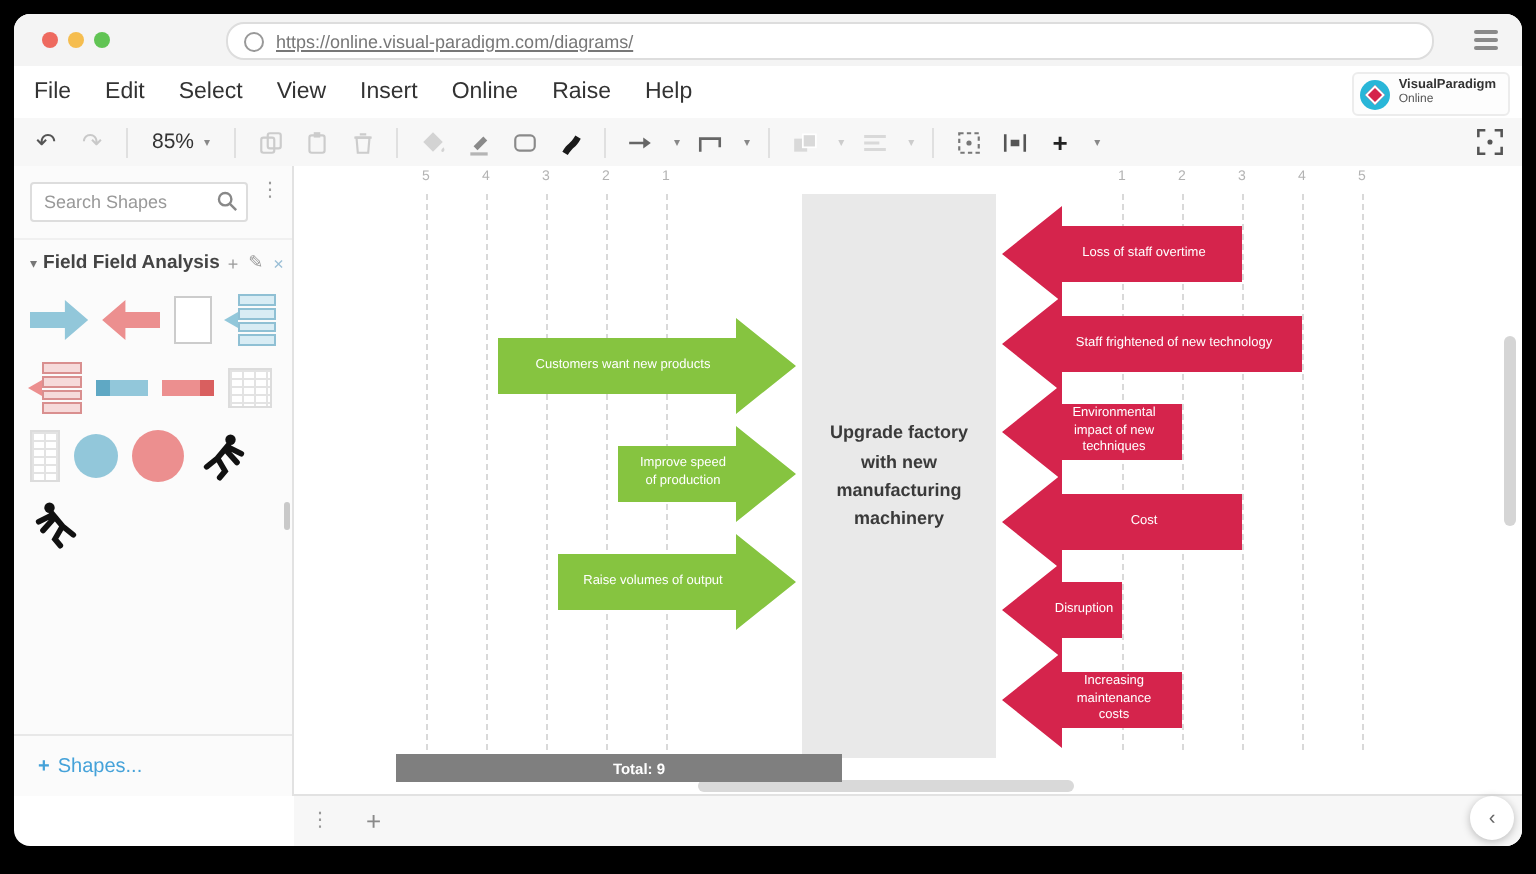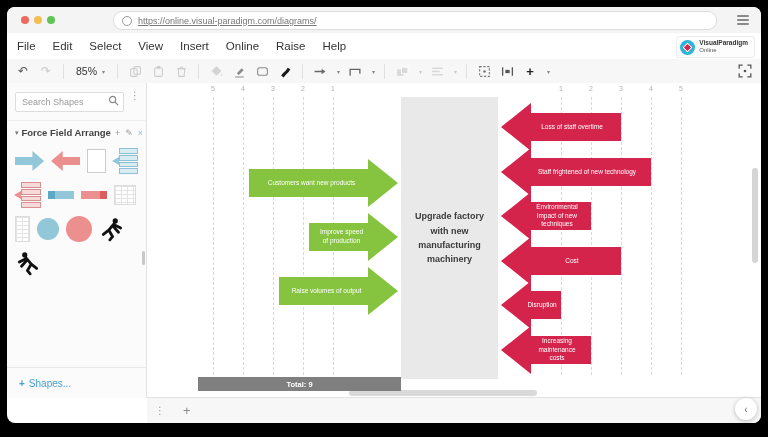--- a/index.html
+++ b/index.html
@@ -105,21 +105,21 @@
   .force.right{background:var(--driving,#86c440);
      clip-path:polygon(0 10px,calc(100% - 30px) 10px,calc(100% - 30px) 0,100% 50%,calc(100% - 30px) 100%,calc(100% - 30px) calc(100% - 10px),0 calc(100% - 10px));}
   .force.left{background:var(--restraining,#d5244c);
      clip-path:polygon(100% 10px,30px 10px,30px 0,0 50%,30px 100%,30px calc(100% - 10px),100% calc(100% - 10px));}
   .force .lbl{position:absolute;inset:0;display:flex;align-items:center;justify-content:center;
      text-align:center;color:#fff;font-size:6.5px;line-height:1.35;}
   .force.right .lbl{padding:2px 32px 2px 8px;}
   .force.left .lbl{padding:2px 8px 2px 30px;}
   .total-bar{position:absolute;top:294px;width:203px;height:14px;background:var(--total-bar,#7f7f7f);
      color:#fff;font-size:7.5px;font-weight:bold;display:flex;align-items:center;justify-content:center;z-index:2;}
-  .total-bar.drv{left:51px;} .total-bar.rst{left:351px;}
+  .total-bar.drv{left:51px;padding-left:20px;} .total-bar.rst{left:351px;}
   .hscroll{position:absolute;left:202px;top:307px;width:188px;height:6px;background:#d9d9d9;border-radius:3px;}
   .vscroll{position:absolute;right:3px;top:85px;width:6px;height:95px;background:#d5d5d5;border-radius:3px;}
 
   
   .tabbar{position:absolute;left:140px;right:0;bottom:0;height:25px;background:#f7f7f7;border-top:1px solid #e2e2e2;
      display:flex;align-items:stretch;}
   .tab-kebab{display:flex;align-items:center;padding:0 8px;font-size:10px;color:#999;}
   .page-tab{width:88px;background:#fff;border-right:1px solid #e5e5e5;border-left:1px solid #e5e5e5;
      display:flex;align-items:center;justify-content:center;font-size:10px;font-weight:bold;color:var(--tab-green,#2e9b63);}
   .add-page{display:flex;align-items:center;padding:0 10px;font-size:13px;color:#8a8a8a;}
@@ -283,21 +283,21 @@
                 <circle cx="5" cy="5" r="3.4"></circle>
                 <line x1="7.6" y1="7.6" x2="11" y2="11"></line>
               </svg>
           </span>
         </span>
         <span class="kebab">⋮</span>
       </div>
 
       <div class="section-head">
         <span class="sec-caret">▾</span>
-        <span class="sec-title">Force Field Arrange</span>
+        <span class="sec-title">Field Field Analysis</span>
         <span class="sec-ico">+</span>
         <span class="sec-ico">✎</span>
         <span class="sec-ico close">×</span>
       </div>
 
       <div class="palette">
         <div class="p-row">
           <span class="th-arrow-r"></span>
           <span class="th-arrow-l"></span>
           <span class="th-doc"></span>

